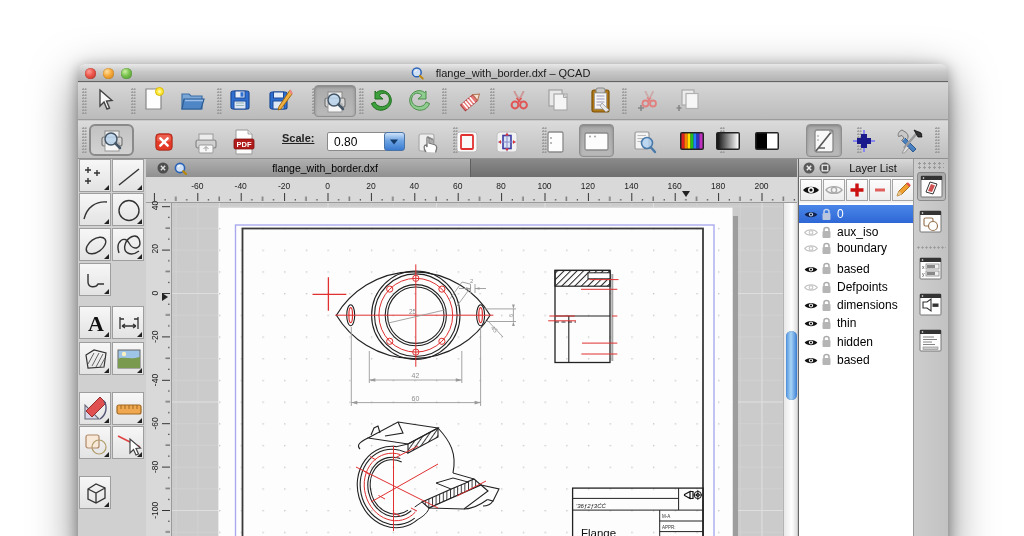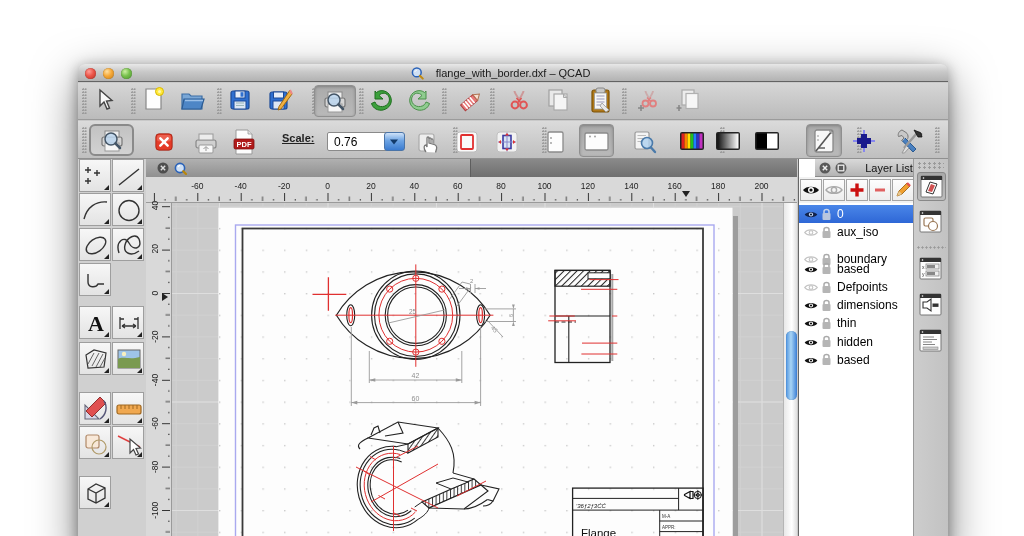--- a/index.html
+++ b/index.html
@@ -21,21 +21,21 @@
 .pbtn svg{position:absolute;left:0;top:0;}
 .cor{position:absolute;right:1px;bottom:1px;width:0;height:0;border-left:5px solid transparent;border-bottom:5px solid #222;}
 #tabbar{position:absolute;left:68px;top:95px;width:651px;height:18px;background:linear-gradient(#8a8a8a,#6f6f6f);}
 #tab{position:absolute;left:0px;top:0px;width:325px;height:18px;background:linear-gradient(#b0b0b0,#909090);border-right:1px solid #5e5e5e;}
 #tabtitle{position:absolute;left:0;top:2.5px;width:100%;text-align:center;font-size:10.5px;color:#000;}
 #drawsvg{position:absolute;left:68px;top:113px;}
 #scroll{position:absolute;left:705px;top:139px;width:14px;height:354px;background:linear-gradient(90deg,#e8e8e8,#ffffff 60%,#dedede);border-left:1px solid #b5b5b5;border-radius:0 0 7px 7px/0 0 10px 10px;}
 #thumb{position:absolute;left:1.5px;top:128px;width:11px;height:69px;border-radius:6px;
  background:linear-gradient(90deg,#4f94e0,#a8d4f5 45%,#3c7fd6);box-shadow:inset 0 0 1px #2a6aaa;}
 #lpanel{position:absolute;left:720px;top:95px;width:115px;height:398px;background:#fff;border-left:1px solid #666;}
-#lphead{position:absolute;left:16px;top:0;width:115px;height:18px;background:linear-gradient(#d9d9d9,#b4b4b4);border-bottom:1px solid #8a8a8a;}
+#lphead{position:absolute;left:0;top:0;width:115px;height:18px;background:linear-gradient(#d9d9d9,#b4b4b4);border-bottom:1px solid #8a8a8a;}
 #lptools{position:absolute;left:0;top:18px;width:115px;height:26px;background:#f2f2f2;}
 .lbtn{position:absolute;top:2px;width:22px;height:22px;background:linear-gradient(#fdfdfd,#ededed);border:1px solid #a5a5a5;}
 .lrow{position:absolute;left:0;width:115px;height:18.2px;font-size:12px;color:#000;}
 .lrow .nm{position:absolute;left:38px;top:2px;}
 #dock{position:absolute;left:835px;top:95px;width:35px;height:398px;background:linear-gradient(90deg,#cdcdcd,#c2c2c2);border-left:1px solid #9a9a9a;}
 .dbtn{position:absolute;left:3px;width:29px;height:29px;}
 .dpress{background:linear-gradient(#a8a8a8,#bdbdbd);border:1px solid #888;border-radius:3px;}
 </style></head>
 <body>
 <div id="win">
@@ -166,21 +166,21 @@
         <rect x="6" y="14" width="14" height="8" rx="1" fill="#f8f8f8" stroke="#999" stroke-width="1"></rect>
         <path d="M13 16 L13 20 M10.5 18 L13 15.5 L15.5 18" stroke="#999" stroke-width="1" fill="none"></path>
       </svg>
   <svg class="ic" style="left:154px;top:8px" width="24" height="26" viewBox="0 0 24 26">
         <path d="M4 1 L16 1 L20 5 L20 25 L4 25 Z" fill="#fdfdfd" stroke="#999" stroke-width="1"></path>
         <path d="M16 1 L16 5 L20 5" fill="#e4e4e4" stroke="#999" stroke-width="0.8"></path>
         <rect x="2" y="10" width="20" height="10" rx="1.5" fill="#b01a1a" stroke="#801010" stroke-width="0.8"></rect>
         <text x="12" y="17.8" font-size="7.5" font-weight="bold" fill="#fff" text-anchor="middle" font-family="Liberation Sans,sans-serif">PDF</text>
       </svg>
   <div style="position:absolute;left:204px;top:11px;font-size:11px;font-weight:bold;color:#222;text-decoration:underline;">Scale:</div>
-  <div style="position:absolute;left:249px;top:11px;width:62px;height:19px;background:#fff;border:1px solid #8a8a8a;border-radius:2px;font-size:12px;color:#000;padding:2px 0 0 6px;">0.76</div>
+  <div style="position:absolute;left:249px;top:11px;width:62px;height:19px;background:#fff;border:1px solid #8a8a8a;border-radius:2px;font-size:12px;color:#000;padding:2px 0 0 6px;">0.80</div>
   <div style="position:absolute;left:306px;top:11px;width:21px;height:19px;border-radius:3px;background:linear-gradient(#cfe2f8,#6da4e4 45%,#3a7bd0);border:1px solid #4a74a8;"></div>
   <svg class="ic" style="left:310px;top:17px" width="12" height="8" viewBox="0 0 12 8">
         <path d="M2 1.5 L10 1.5 L6 6.5 Z" fill="#123a6a"></path>
       </svg>
   <svg class="ic" style="left:338px;top:9px" width="26" height="26" viewBox="0 0 26 26">
         <rect x="3" y="4" width="15" height="17" rx="2" fill="#eee" stroke="#aaa" stroke-width="1.2"></rect>
         <path d="M10 22 C7 18 8 15 10 15 L11 17 L11 8 C11 6.5 13 6.5 13 8 L13 13 L18 14.5 C20.5 15.2 21 17 20.5 19 L19.5 22.5" fill="#fff" stroke="#777" stroke-width="1.3"></path>
         <path d="M13 9 C13 7.5 15 7.5 15 9 L15 13 M15 10 C15 8.5 17 8.5 17 10 L17 13.5" fill="none" stroke="#777" stroke-width="1.1"></path>
       </svg>
   <svg class="ic" style="left:377px;top:9px" width="24" height="24" viewBox="0 0 24 24">
@@ -358,20 +358,21 @@
       </div>
   <div class="pbtn" style="left:0.5px;top:316.5px">
         <svg width="32" height="33" viewBox="0 0 32 33">
           <path d="M8 12 L16 7 L25 11 L25 21 L16 26 L8 22 Z M8 12 L16 16 L25 11 M16 16 L16 26" fill="none" stroke="#333" stroke-width="1.3"></path>
         </svg>
         <div class="cor"></div>
       </div>
  </div>
  <div id="tabbar">
   <div id="tab">
+        <div id="tabtitle" style="padding-left:34px">flange_with_border.dxf</div>
    <svg style="position:absolute;left:11px;top:3px" width="12" height="12" viewBox="0 0 12 12">
           <circle cx="6" cy="6" r="5.5" fill="#4e4e4e"></circle>
           <path d="M3.8 3.8 L8.2 8.2 M8.2 3.8 L3.8 8.2" stroke="#ddd" stroke-width="1.4"></path>
         </svg>
    <svg style="position:absolute;left:28px;top:2.5px" width="13" height="13" viewBox="0 0 13 13">
           <circle cx="6" cy="6" r="4.6" fill="#cfe0f4" stroke="#2a62b8" stroke-width="1.6"></circle>
           <path d="M9.2 9.2 L12 12" stroke="#b8860b" stroke-width="2.2" stroke-linecap="round"></path>
           <path d="M4 5 A3 3 0 0 1 6 3.4" stroke="#fff" stroke-width="1.1" fill="none"></path>
         </svg>
   </div>
@@ -629,21 +630,21 @@
           <svg width="14" height="11" viewBox="0 0 20 15" style="position:absolute;left:5px;top:4px;opacity:.35">
             <path d="M1 7.5 C4.5 2.5 15.5 2.5 19 7.5 C15.5 12.5 4.5 12.5 1 7.5 Z" fill="none" stroke="#555" stroke-width="1.8"></path>
             <circle cx="10" cy="7.5" r="2.6" fill="none" stroke="#555" stroke-width="1.5"></circle>
           </svg>
           <svg width="11" height="13" viewBox="0 0 11 13" style="position:absolute;left:22px;top:2.5px">
             <path d="M3 5 L3 3.5 C3 0.8 8 0.8 8 3.5 L8 5" fill="none" stroke="#aaa" stroke-width="1.5"></path>
             <rect x="1.5" y="5" width="8" height="7" rx="1" fill="#b5b5b5"></rect>
           </svg>
           <span class="nm">aux_iso</span>
         </div>
-   <div class="lrow" style="top:91px">
+   <div class="lrow" style="top:80px">
           <svg width="14" height="11" viewBox="0 0 20 15" style="position:absolute;left:5px;top:4px;opacity:.35">
             <path d="M1 7.5 C4.5 2.5 15.5 2.5 19 7.5 C15.5 12.5 4.5 12.5 1 7.5 Z" fill="none" stroke="#555" stroke-width="1.8"></path>
             <circle cx="10" cy="7.5" r="2.6" fill="none" stroke="#555" stroke-width="1.5"></circle>
           </svg>
           <svg width="11" height="13" viewBox="0 0 11 13" style="position:absolute;left:22px;top:2.5px">
             <path d="M3 5 L3 3.5 C3 0.8 8 0.8 8 3.5 L8 5" fill="none" stroke="#aaa" stroke-width="1.5"></path>
             <rect x="1.5" y="5" width="8" height="7" rx="1" fill="#b5b5b5"></rect>
           </svg>
           <span class="nm">boundary</span>
         </div>

